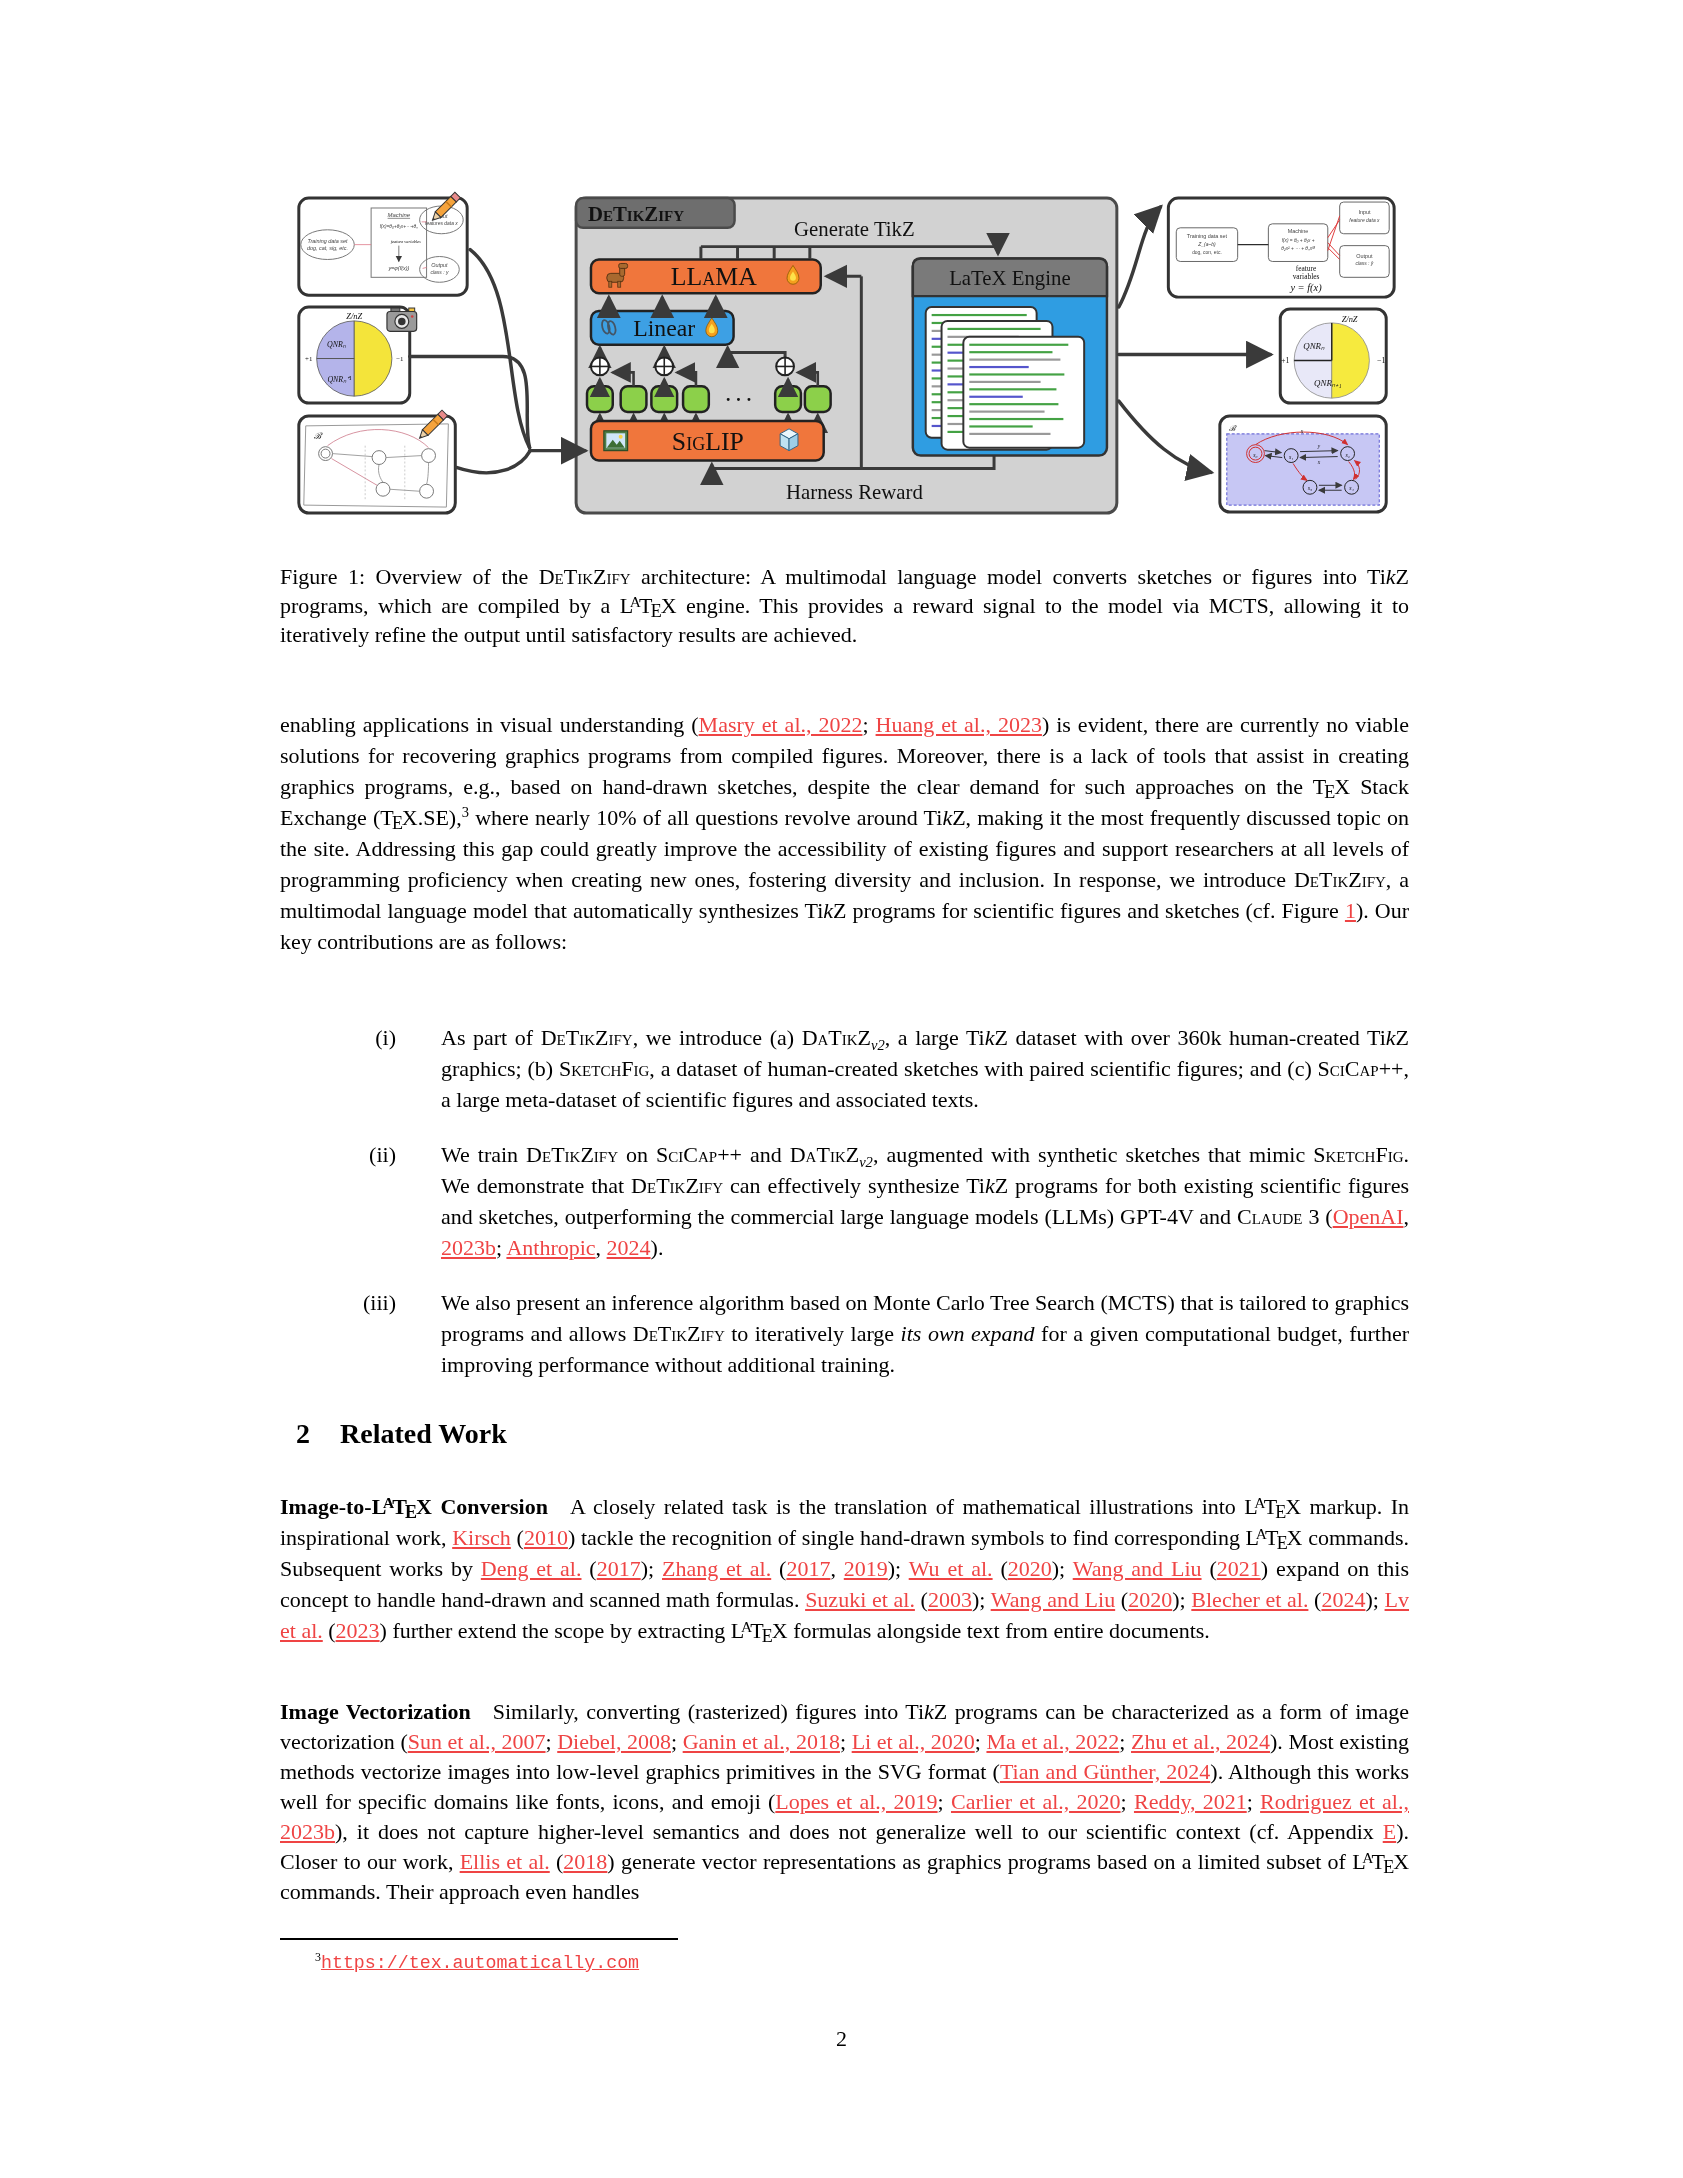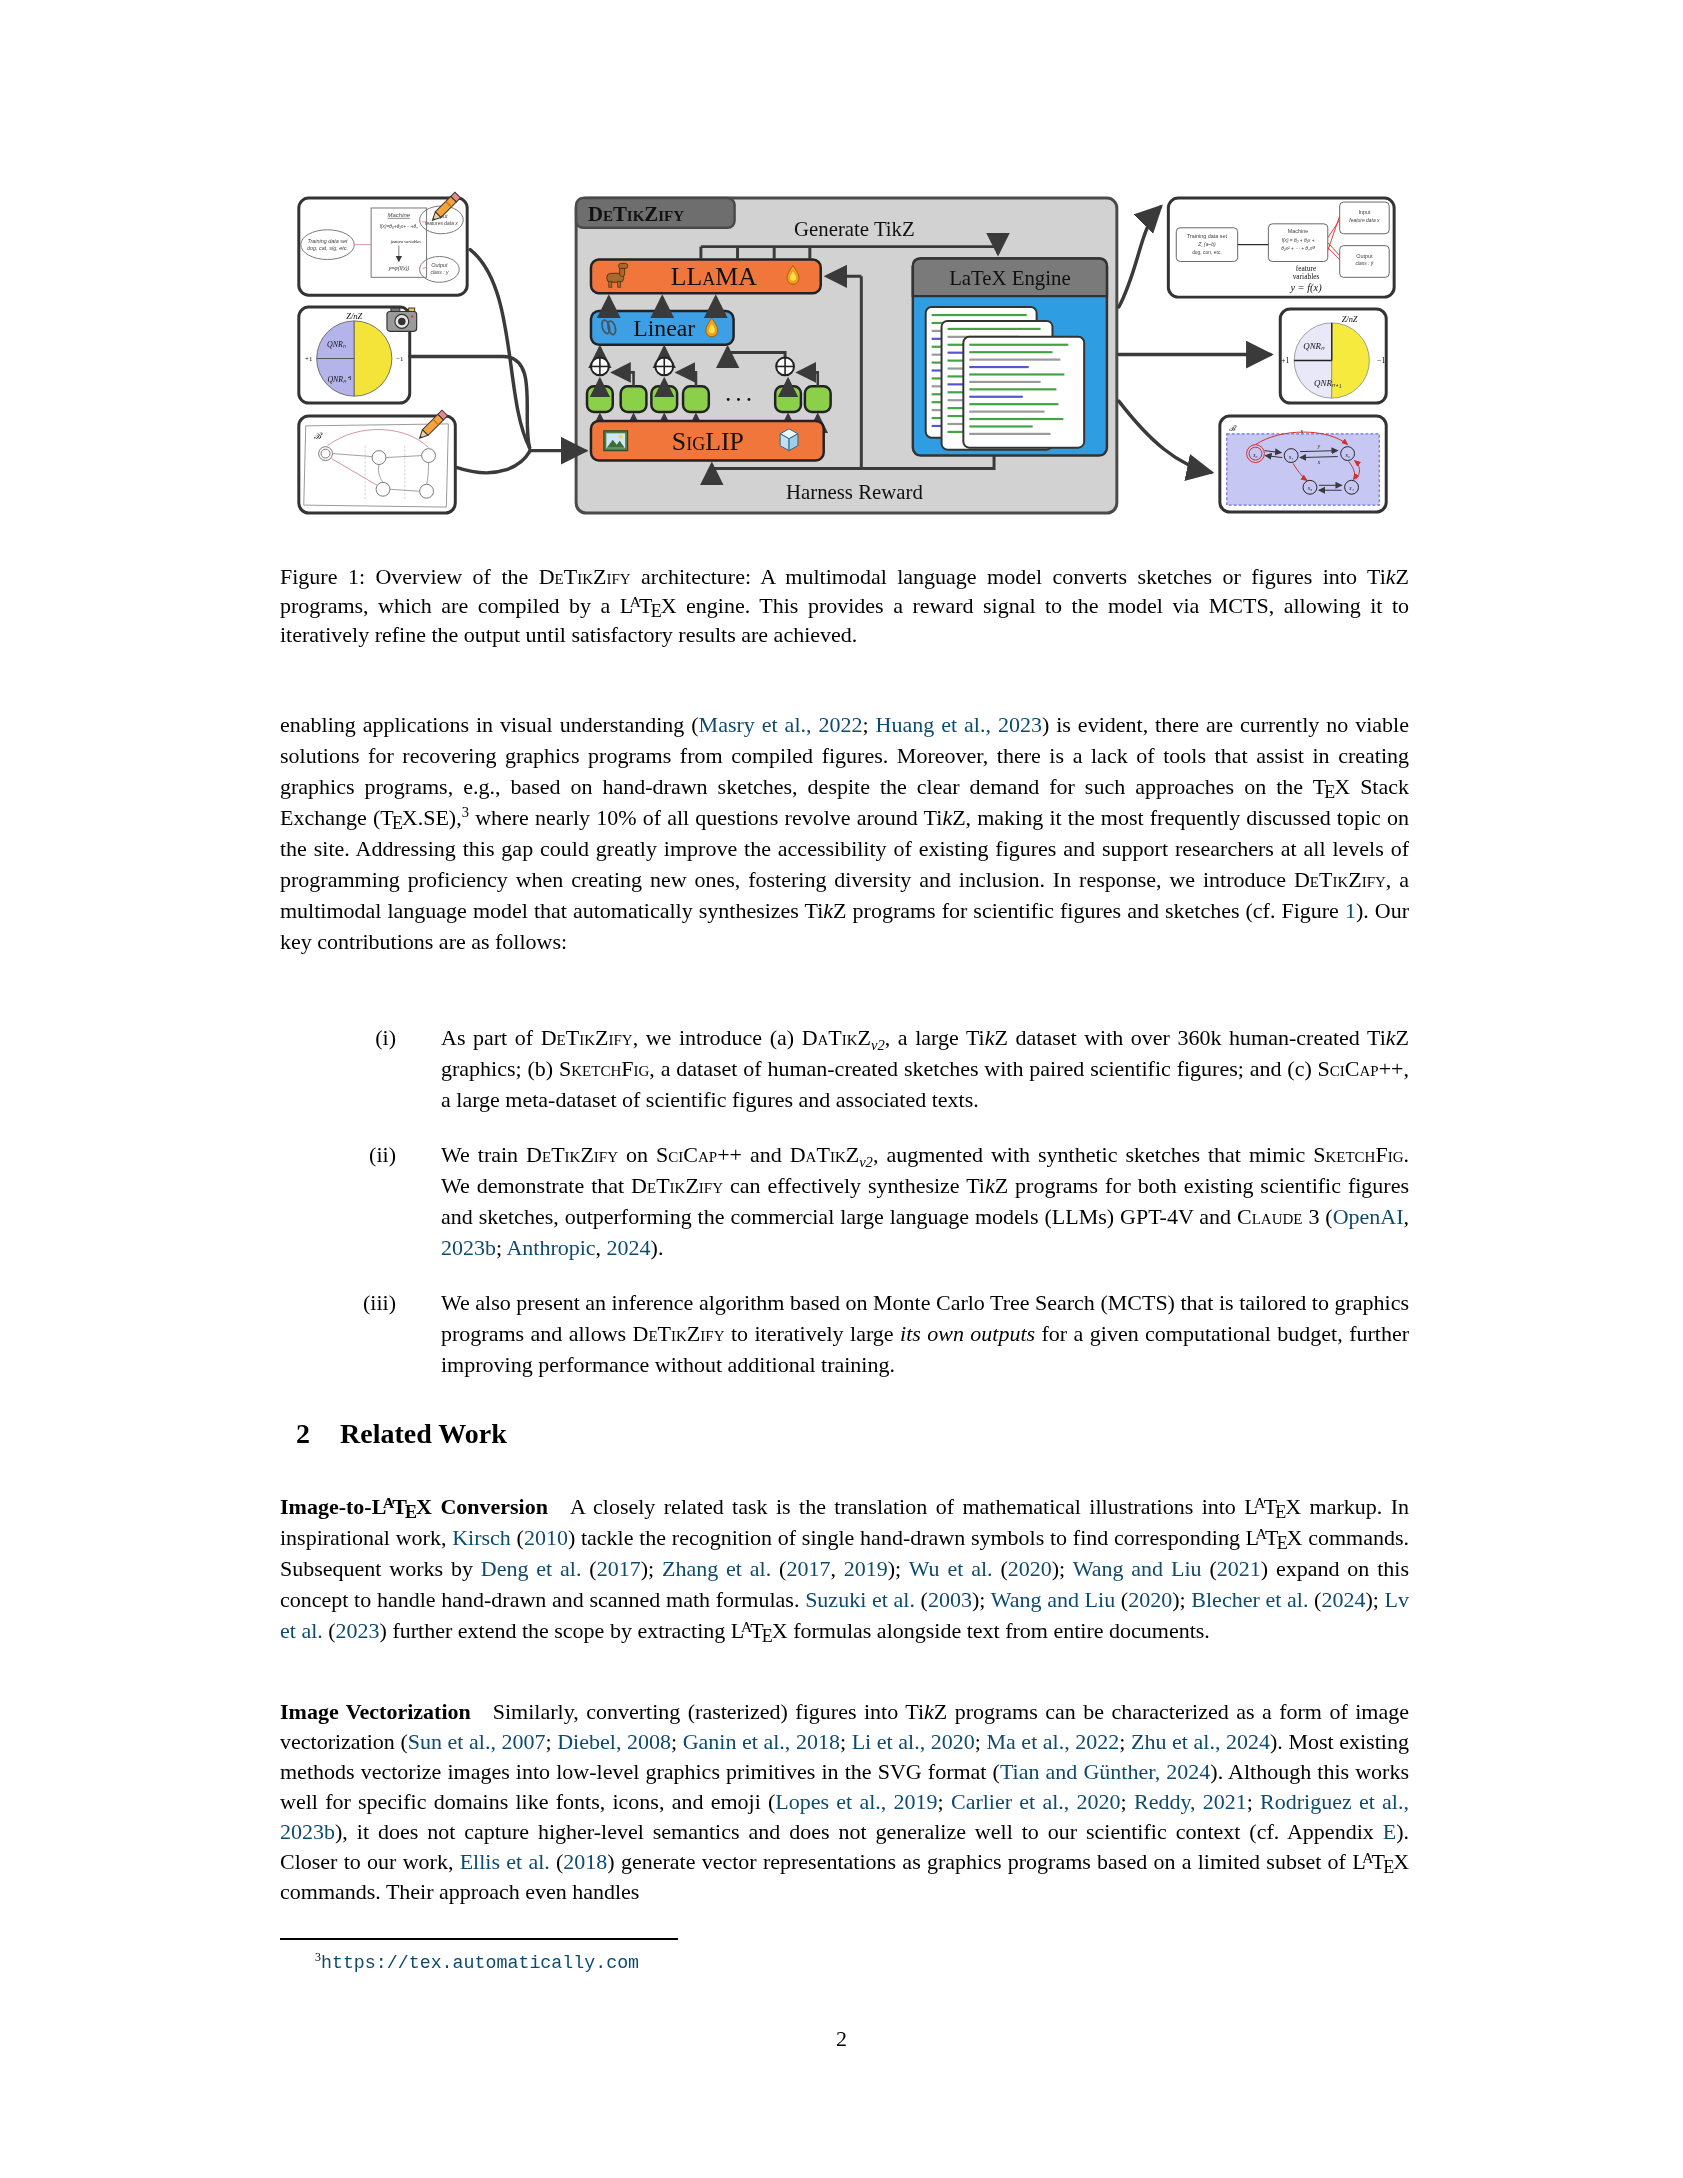--- a/index.html
+++ b/index.html
@@ -4,21 +4,21 @@
 <style>
   html,body { margin:0; padding:0; background:#ffffff; }
   .page { position:relative; width:1683px; height:2178px; background:#fff;
           font-family:"Liberation Serif", serif; color:#000; overflow:hidden;border-radius:13px; }
   .textcol { position:absolute; left:280px; width:1129px; text-align:justify;
              font-size:22px; line-height:31px; }
   .caption { line-height:29px; }
   .sc  { font-variant: small-caps; }
   .it  { font-style: italic; }
   .bf  { font-weight: bold; margin-top: 24px; }
-  .link{ color:#0c4a6e; }
+  .link{ color:#ef4444;text-decoration:underline; }
   .sup { vertical-align:super; font-size:66%; line-height:0; }
   .sub { vertical-align:sub;  font-size:66%; line-height:0;font-style:italic; }
   .tex-a { font-size:70%; vertical-align:0.38em; margin:0 -0.12em 0 -0.22em; line-height:0; }
   .tex-e { font-size:82%; vertical-align:-0.22em; margin:0 -0.06em 0 -0.1em; line-height:0; }
   .gap { display:inline-block; width:22px; }
   .mono { font-family:"Liberation Mono", monospace; font-size:18.3px; }
   .heading { position:absolute; left:296px; font-size:28px; font-weight:bold; }
   .heading .htitle { margin-left:30px; }
   .li { position:relative; padding-left:161px; margin-bottom:24px; }
   .li .lbl { position:absolute; left:0; width:116px; text-align:right; }
@@ -414,21 +414,21 @@
     <div class="li">
       <span class="lbl">(i)</span>
       <span><span>As part of </span><span class="sc">DeTikZify</span><span>, we introduce (a) </span><span class="sc">DaTikZ</span><span class="sub">v2</span><span>, a large Ti</span><span class="it">k</span><span>Z dataset with over 360k human-created Ti</span><span class="it">k</span><span>Z graphics; (b) </span><span class="sc">SketchFig</span><span>, a dataset of human-created sketches with paired scientific figures; and (c) </span><span class="sc">SciCap</span><span>++, a large meta-dataset of scientific figures and associated texts.</span></span>
     </div>
     <div class="li">
       <span class="lbl">(ii)</span>
       <span><span>We train </span><span class="sc">DeTikZify</span><span> on </span><span class="sc">SciCap</span><span>++ and </span><span class="sc">DaTikZ</span><span class="sub">v2</span><span>, augmented with synthetic sketches that mimic </span><span class="sc">SketchFig</span><span>. We demonstrate that </span><span class="sc">DeTikZify</span><span> can effectively synthesize Ti</span><span class="it">k</span><span>Z programs for both existing scientific figures and sketches, outperforming the commercial large language models (LLMs) GPT-4V and </span><span class="sc">Claude</span><span> 3 (</span><span class="link">OpenAI</span><span>, </span><span class="link">2023b</span><span>; </span><span class="link">Anthropic</span><span>, </span><span class="link">2024</span><span>).</span></span>
     </div>
     <div class="li">
       <span class="lbl">(iii)</span>
-      <span><span>We also present an inference algorithm based on Monte Carlo Tree Search (MCTS) that is tailored to graphics programs and allows </span><span class="sc">DeTikZify</span><span> to iteratively large </span><span class="it">its own outputs</span><span> for a given computational budget, further improving performance without additional training.</span></span>
+      <span><span>We also present an inference algorithm based on Monte Carlo Tree Search (MCTS) that is tailored to graphics programs and allows </span><span class="sc">DeTikZify</span><span> to iteratively large </span><span class="it">its own expand</span><span> for a given computational budget, further improving performance without additional training.</span></span>
     </div>
   </div>
 
   <div class="heading" style="top:1418px;">
     <span>2</span><span class="htitle">Related Work</span>
   </div>
 
   <div class="textcol" style="top:1491px;"><span class="bf">Image-to-L</span><span class="bf tex-a">A</span><span class="bf">T</span><span class="bf tex-e">E</span><span class="bf">X Conversion</span><span class="gap"></span><span>A closely related task is the translation of mathematical illustrations into L</span><span class="tex-a">A</span><span>T</span><span class="tex-e">E</span><span>X markup. In inspirational work, </span><span class="link">Kirsch</span><span> (</span><span class="link">2010</span><span>) tackle the recognition of single hand-drawn symbols to find corresponding L</span><span class="tex-a">A</span><span>T</span><span class="tex-e">E</span><span>X commands. Subsequent works by </span><span class="link">Deng et al.</span><span> (</span><span class="link">2017</span><span>); </span><span class="link">Zhang et al.</span><span> (</span><span class="link">2017</span><span>, </span><span class="link">2019</span><span>); </span><span class="link">Wu et al.</span><span> (</span><span class="link">2020</span><span>); </span><span class="link">Wang and Liu</span><span> (</span><span class="link">2021</span><span>) expand on this concept to handle hand-drawn and scanned math formulas. </span><span class="link">Suzuki et al.</span><span> (</span><span class="link">2003</span><span>); </span><span class="link">Wang and Liu</span><span> (</span><span class="link">2020</span><span>); </span><span class="link">Blecher et al.</span><span> (</span><span class="link">2024</span><span>); </span><span class="link">Lv et al.</span><span> (</span><span class="link">2023</span><span>) further extend the scope by extracting L</span><span class="tex-a">A</span><span>T</span><span class="tex-e">E</span><span>X formulas alongside text from entire documents.</span></div>
 
   <div class="textcol" style="top:1697px; line-height:30px;"><span class="bf">Image Vectorization</span><span class="gap"></span><span>Similarly, converting (rasterized) figures into Ti</span><span class="it">k</span><span>Z programs can be characterized as a form of image vectorization (</span><span class="link">Sun et al., 2007</span><span>; </span><span class="link">Diebel, 2008</span><span>; </span><span class="link">Ganin et al., 2018</span><span>; </span><span class="link">Li et al., 2020</span><span>; </span><span class="link">Ma et al., 2022</span><span>; </span><span class="link">Zhu et al., 2024</span><span>). Most existing methods vectorize images into low-level graphics primitives in the SVG format (</span><span class="link">Tian and Günther, 2024</span><span>). Although this works well for specific domains like fonts, icons, and emoji (</span><span class="link">Lopes et al., 2019</span><span>; </span><span class="link">Carlier et al., 2020</span><span>; </span><span class="link">Reddy, 2021</span><span>; </span><span class="link">Rodriguez et al., 2023b</span><span>), it does not capture higher-level semantics and does not generalize well to our scientific context (cf. Appendix </span><span class="link">E</span><span>). Closer to our work, </span><span class="link">Ellis et al.</span><span> (</span><span class="link">2018</span><span>) generate vector representations as graphics programs based on a limited subset of L</span><span class="tex-a">A</span><span>T</span><span class="tex-e">E</span><span>X commands. Their approach even handles</span></div>

